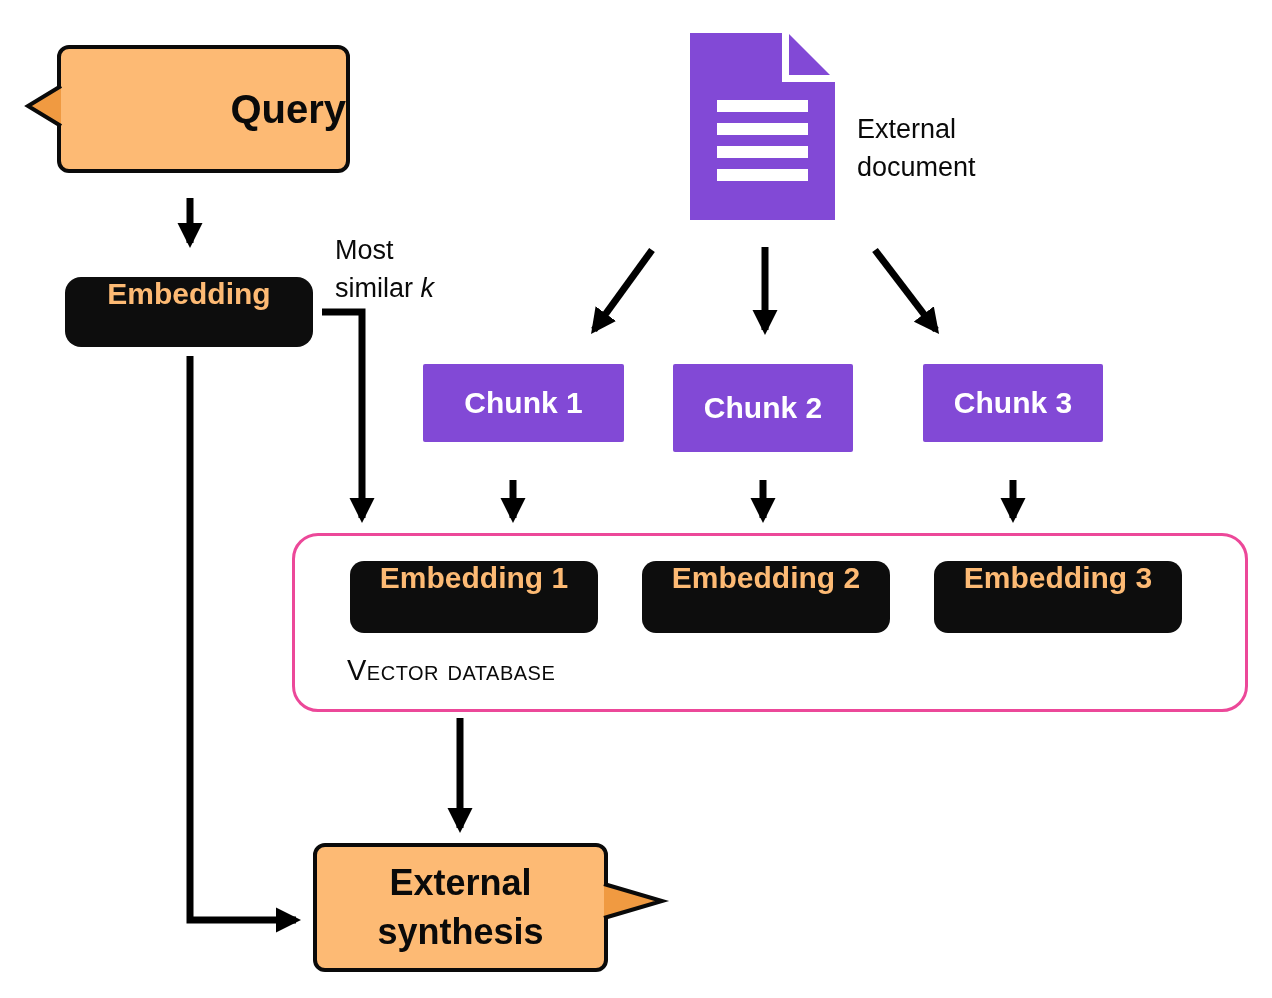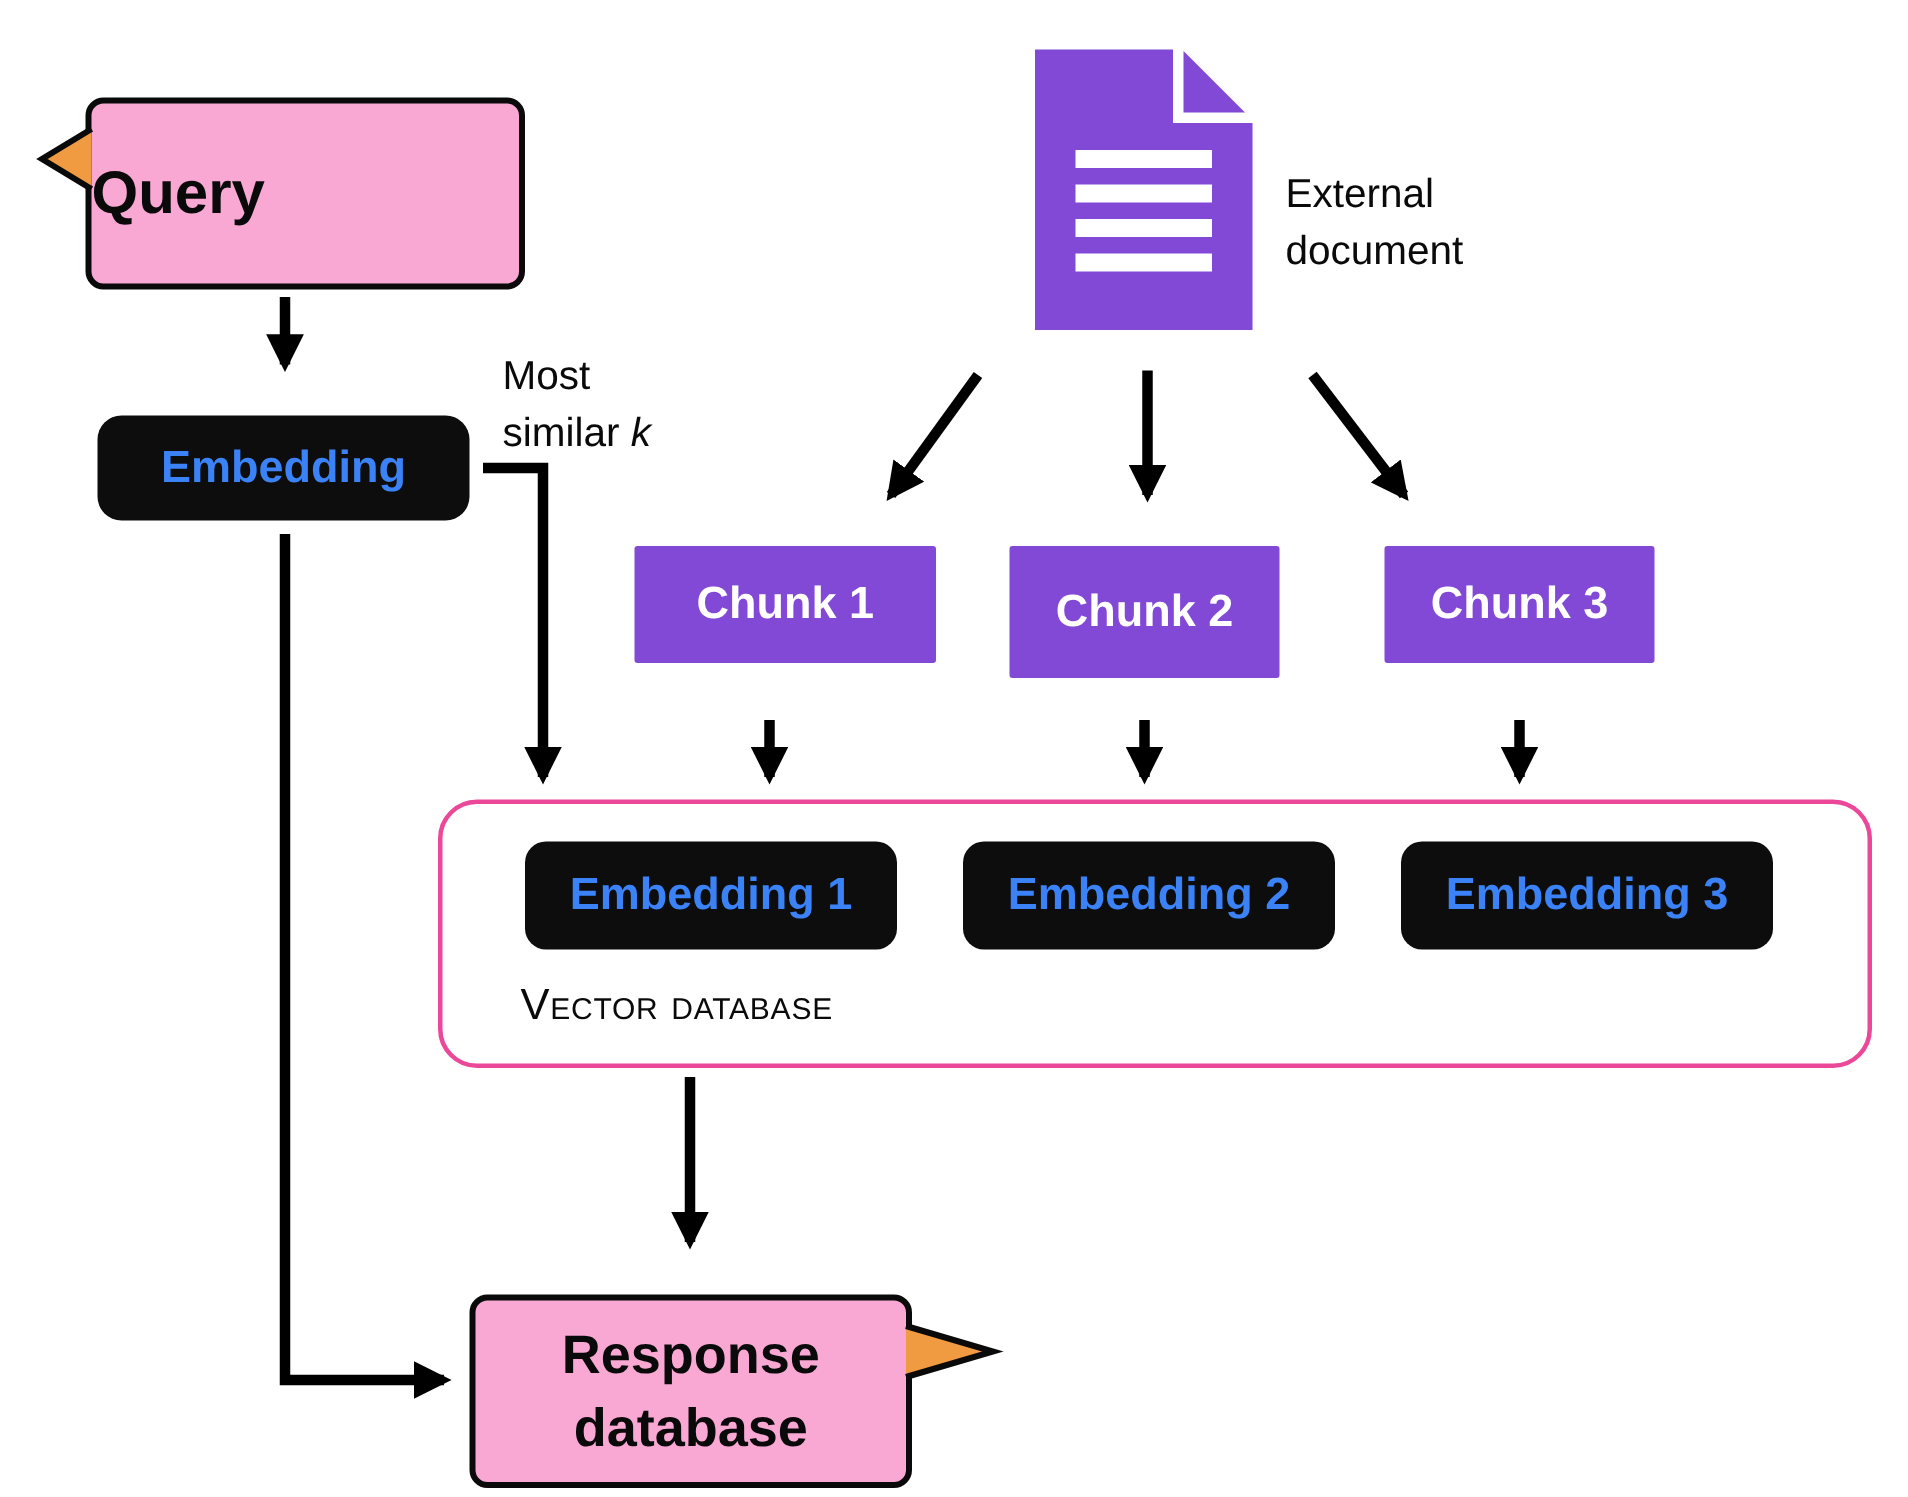--- a/index.html
+++ b/index.html
@@ -3,30 +3,30 @@
 <meta charset="utf-8">
 <style>
   html,body{margin:0;padding:0;background:#ffffff;}
   #canvas{
     position:relative;width:1272px;height:998px;background:#ffffff;overflow:hidden;
     font-family:"Liberation Sans","DejaVu Sans",sans-serif;color:#111;
   }
   .abs{position:absolute;box-sizing:border-box;}
   
   .bubble{
-    background:#f9a8d4;border:4px solid #0a0a0a;border-radius:12px;
-    display:flex;align-items:center;justify-content:flex-start;text-align:center;
-    font-weight:bold;color:#0a0a0a;z-index:1;margin-top:20px;
+    background:#fdba74;border:4px solid #0a0a0a;border-radius:12px;
+    display:flex;align-items:center;justify-content:flex-end;text-align:center;
+    font-weight:bold;color:#0a0a0a;z-index:1;
   }
   #query-bubble{left:57px;top:45px;width:293px;height:128px;font-size:40px;}
   #response-bubble{left:313px;top:843px;width:295px;height:129px;font-size:36px;line-height:1.35;padding:0 24px;}
   
   .pill{
-    background:#0d0d0d;border-radius:16px;color:#3b82f6;font-weight:bold;font-size:30px;
-    display:flex;align-items:center;justify-content:center;z-index:1;
+    background:#0d0d0d;border-radius:16px;color:#fdba74;font-weight:bold;font-size:30px;
+    display:flex;align-items:flex-start;justify-content:center;z-index:1;
   }
   #embedding-box{left:65px;top:277px;width:248px;height:70px;}
   
   .chunk{
     background:#8249D6;color:#ffffff;font-weight:bold;font-size:30px;border-radius:2px;
     display:flex;align-items:center;justify-content:center;z-index:1;
   }
   #chunk-1{left:423px;top:364px;width:201px;height:78px;}
   #chunk-2{left:673px;top:364px;width:180px;height:88px;}
   #chunk-3{left:923px;top:364px;width:180px;height:78px;text-align:right;}
@@ -94,21 +94,21 @@
     <div id="embedding-2" class="pill emb">
       <span>Embedding 2</span>
     </div>
     <div id="embedding-3" class="pill emb">
       <span>Embedding 3</span>
     </div>
     <div id="vector-db-label">Vector database</div>
   </div>
 
   <div id="response-bubble" class="bubble abs">
-    <span>Response database</span>
+    <span>External synthesis</span>
   </div>
 
   <svg id="wires" width="1272" height="998" viewBox="0 0 1272 998">
     <defs>
       <marker id="ah" viewBox="0 0 10 10" refX="8" refY="5" markerWidth="3.6" markerHeight="3.6" orient="auto-start-reverse" markerUnits="strokeWidth">
         <path d="M0,0 L10,5 L0,10 Z" fill="#000"></path>
       </marker>
     </defs>
 
     <path class="wire" d="M190,198 L190,243" marker-end="url(#ah)"></path>

